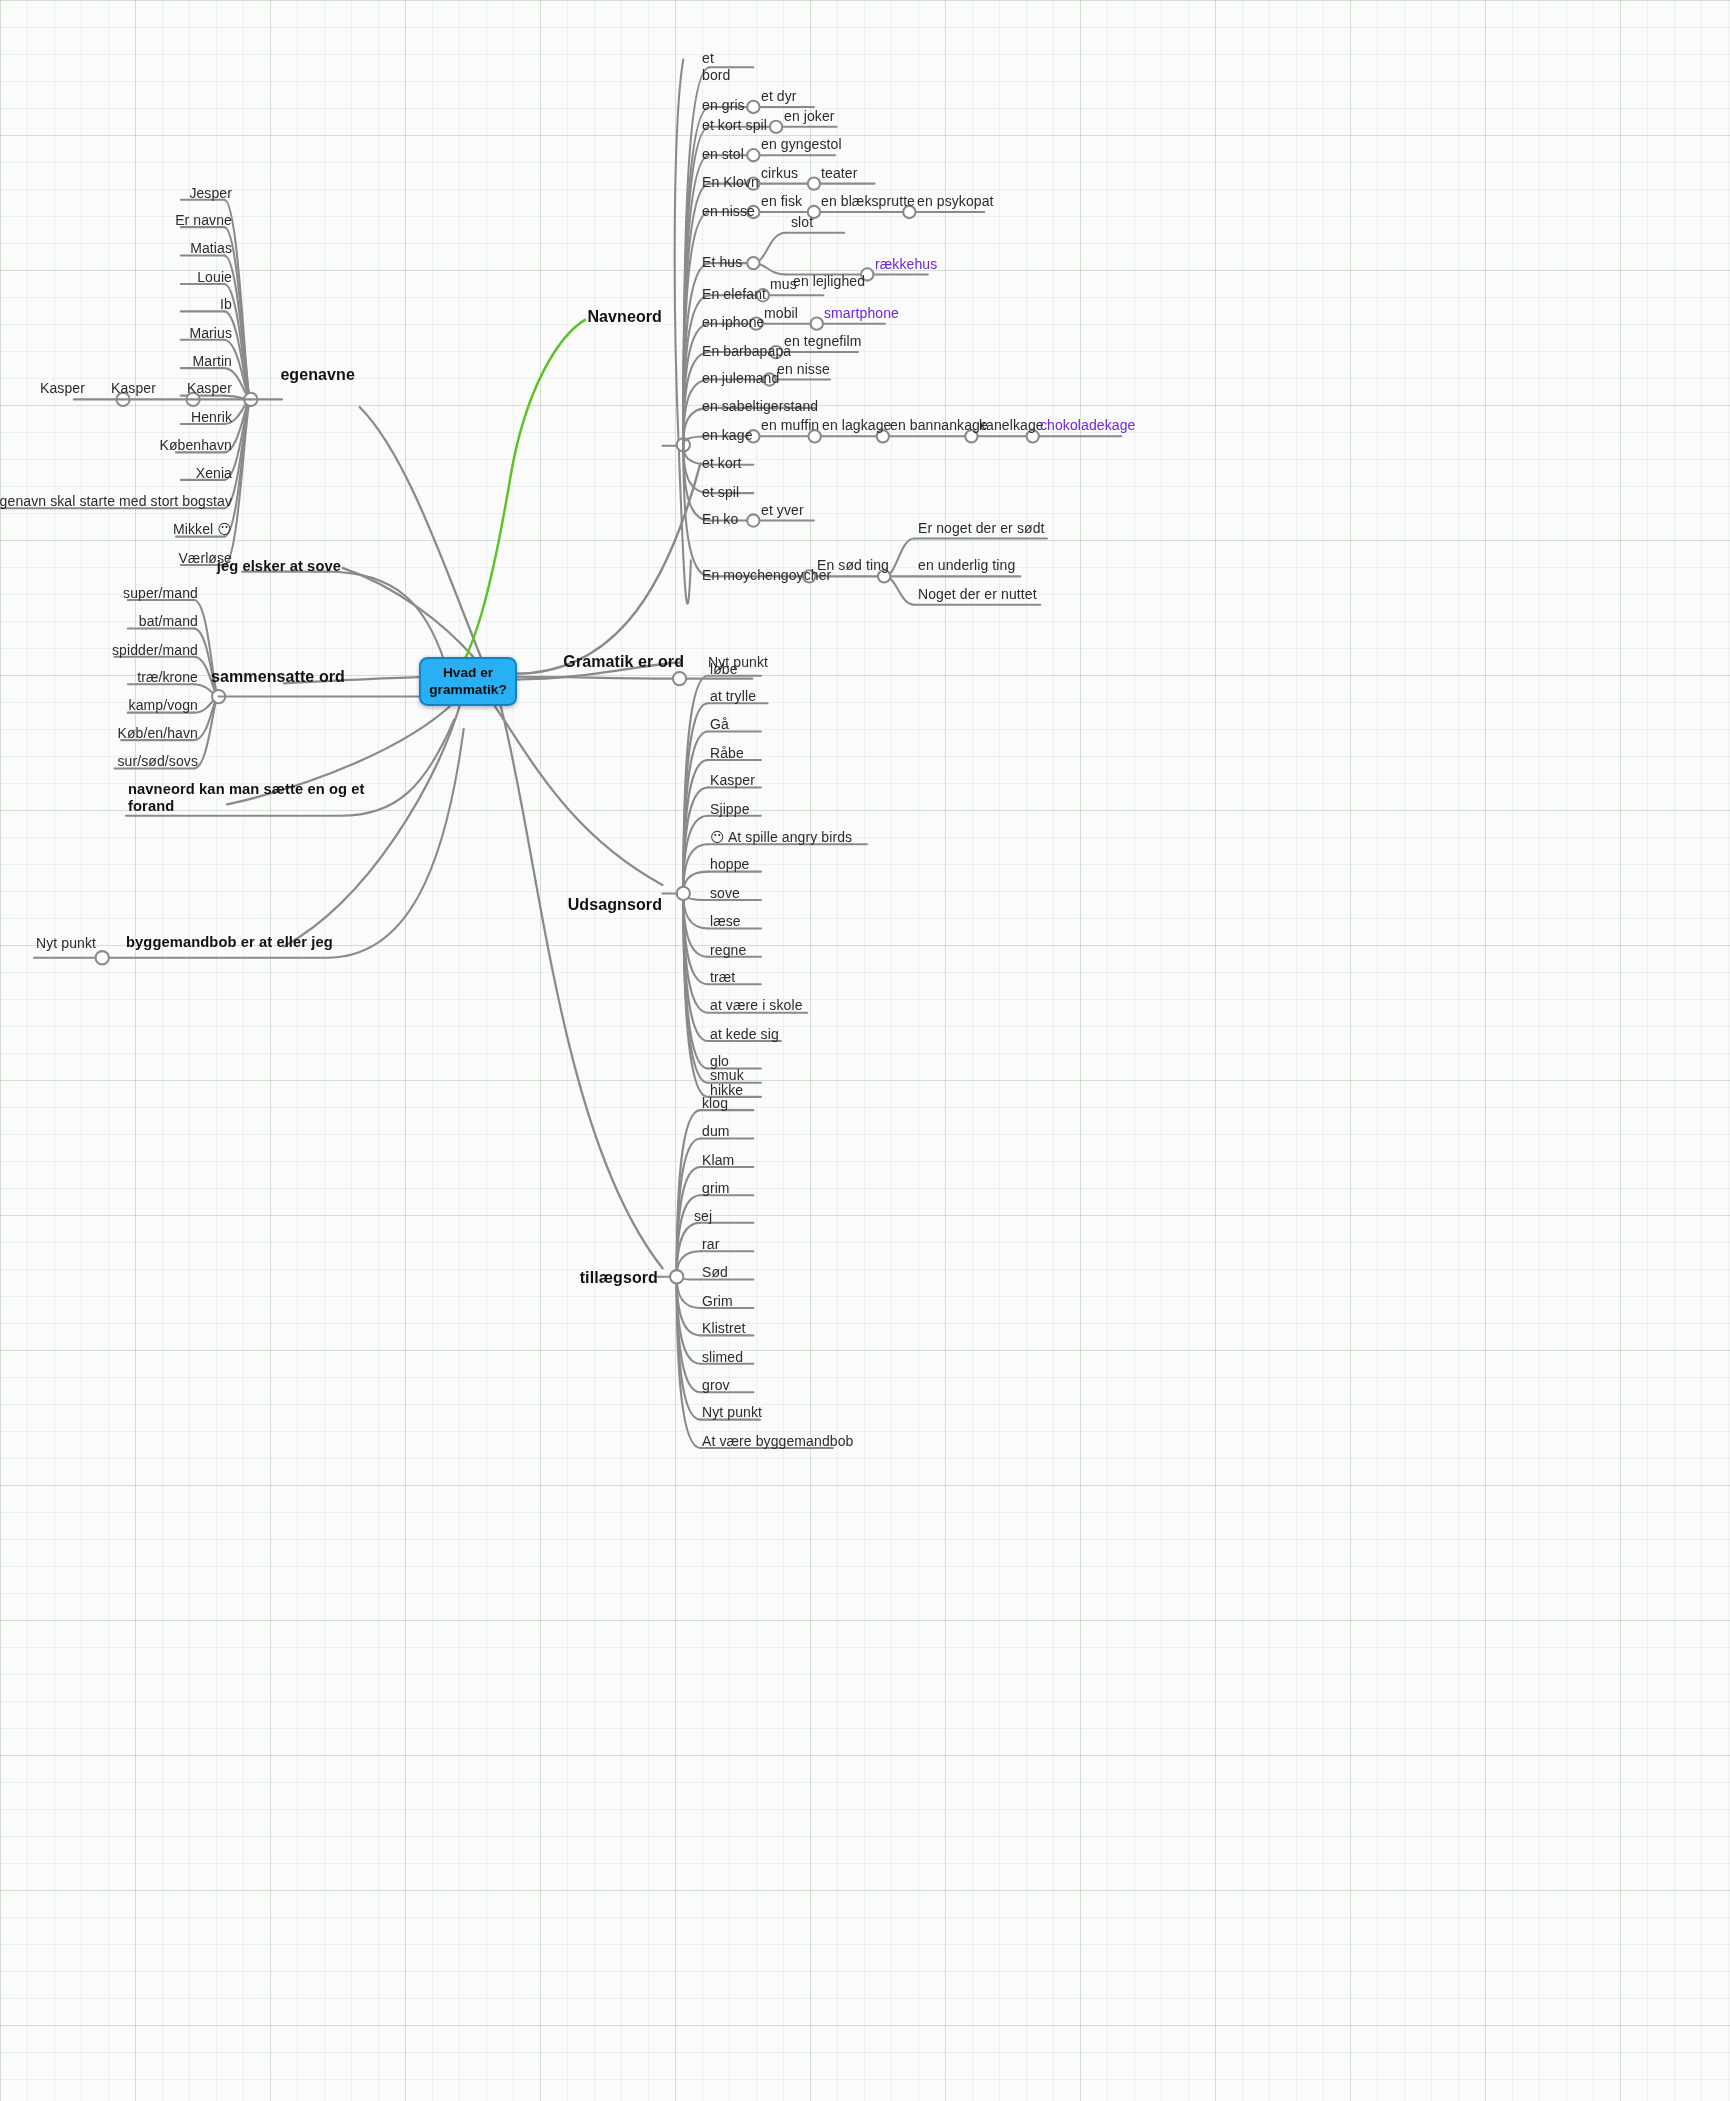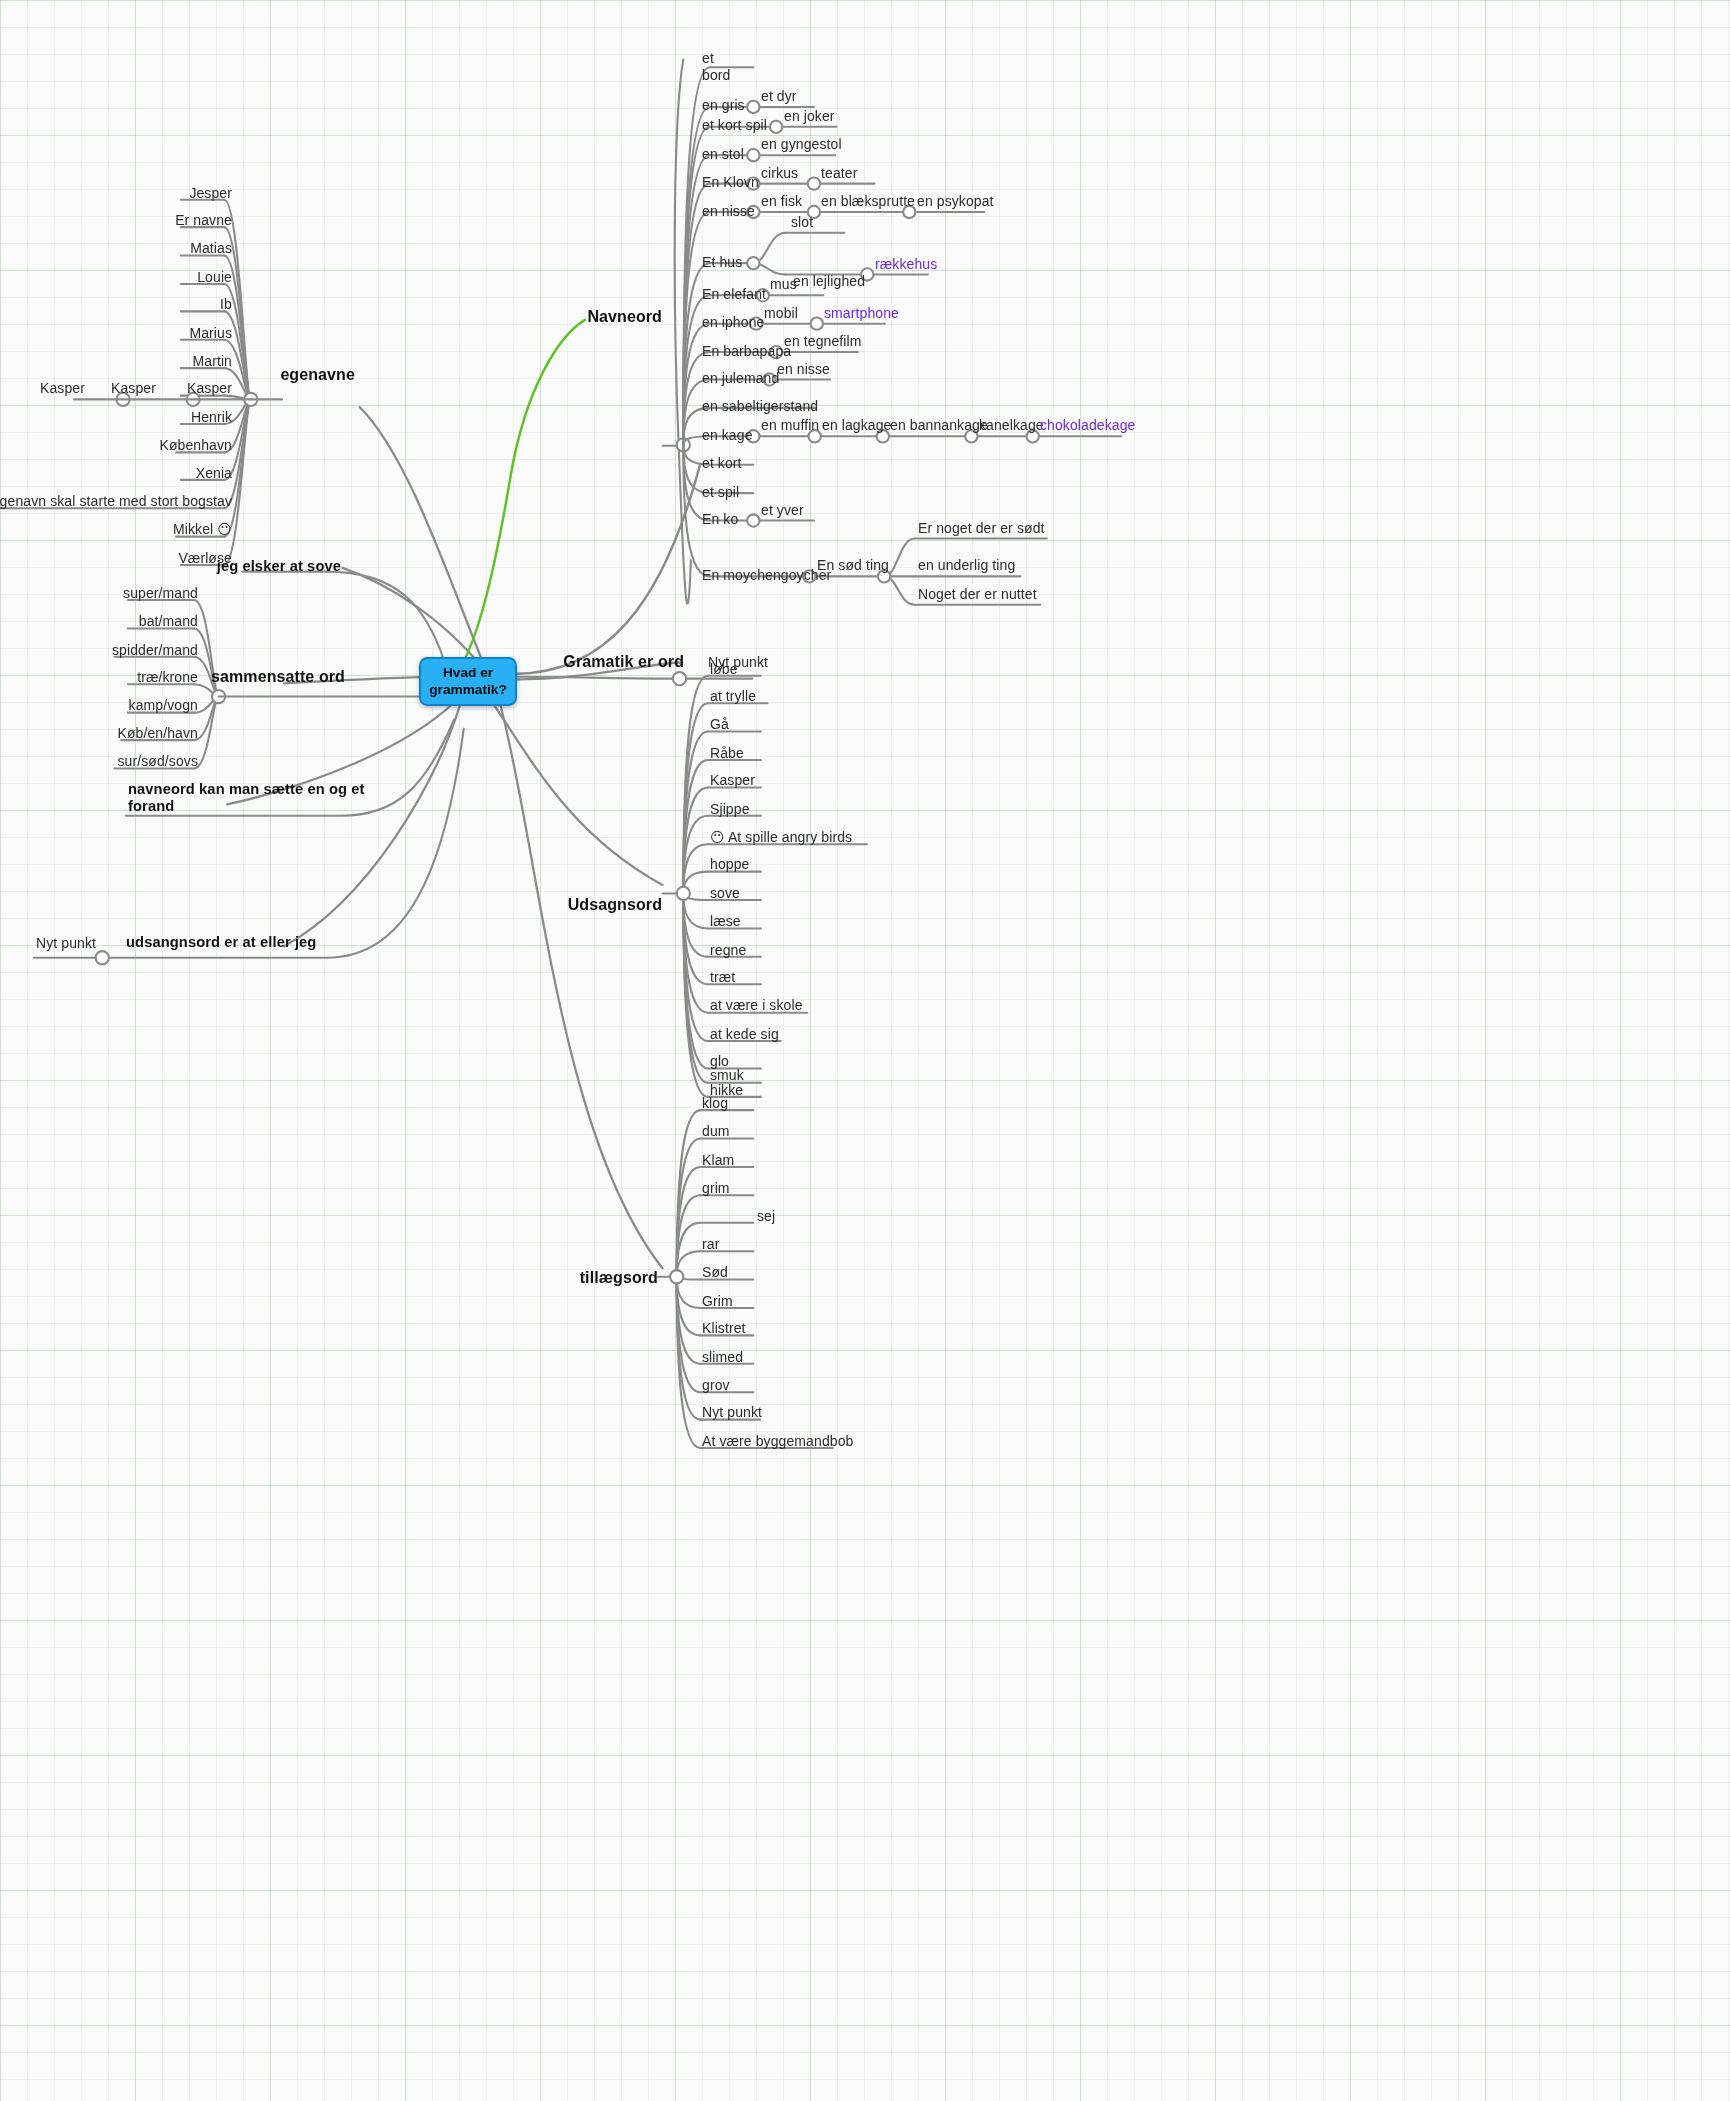--- a/index.html
+++ b/index.html
@@ -322,21 +322,21 @@
 
 <div class="root">Hvad er
 grammatik?</div>
 
 <div class="lbl bold r" style="left:662px;top:308px;">Navneord</div>
 <div class="lbl bold r" style="left:355px;top:366px;">egenavne</div>
 <div class="lbl bold2 r" style="left:341px;top:558px;">jeg elsker at sove</div>
 <div class="lbl bold r" style="left:345px;top:668px;">sammensatte ord</div>
 <div class="lbl bold2" style="left:128px;top:781px;white-space:pre-line;">navneord kan man sætte en og et
 forand</div>
-<div class="lbl bold2" style="left:126px;top:934px;">udsangnsord er at eller jeg</div>
+<div class="lbl bold2" style="left:126px;top:934px;">byggemandbob er at eller jeg</div>
 <div class="lbl" style="left:36px;top:935px;">Nyt punkt</div>
 <div class="lbl bold r" style="left:684px;top:653px;">Gramatik er ord</div>
 <div class="lbl" style="left:708px;top:654px;">Nyt punkt</div>
 <div class="lbl bold r" style="left:662px;top:869px;margin-top:27px;">Udsagnsord</div>
 <div class="lbl bold r" style="left:658px;top:1269px;">tillægsord</div>
 
 <div id="leaves">
     <div class="lbl " style="left: 702px; top: 50px; white-space: pre-line;">et
 bord</div>
     <div class="lbl " style="left: 702px; top: 97px; text-align: right;">en gris</div>
@@ -418,21 +418,21 @@
     <div class="lbl " style="left: 710px; top: 969px;">træt</div>
     <div class="lbl " style="left: 710px; top: 997px;">at være i skole</div>
     <div class="lbl " style="left: 710px; top: 1026px;">at kede sig</div>
     <div class="lbl " style="left: 710px; top: 1053px;">glo</div>
     <div class="lbl " style="left: 710px; top: 1067px;">smuk</div>
     <div class="lbl " style="left: 710px; top: 1082px;">hikke</div>
     <div class="lbl " style="left: 702px; top: 1095px;">klog</div>
     <div class="lbl " style="left: 702px; top: 1123px;">dum</div>
     <div class="lbl " style="left: 702px; top: 1152px;">Klam</div>
     <div class="lbl " style="left: 702px; top: 1180px;">grim</div>
-    <div class="lbl " style="left: 725px; top: 1208px; padding-left: 32px;">sej</div>
+    <div class="lbl " style="left: 662px; top: 1208px; padding-left: 32px;">sej</div>
     <div class="lbl " style="left: 702px; top: 1236px;">rar</div>
     <div class="lbl " style="left: 702px; top: 1264px;">Sød</div>
     <div class="lbl " style="left: 702px; top: 1293px;">Grim</div>
     <div class="lbl " style="left: 702px; top: 1320px;">Klistret</div>
     <div class="lbl " style="left: 702px; top: 1349px;">slimed</div>
     <div class="lbl " style="left: 702px; top: 1377px;">grov</div>
     <div class="lbl " style="left: 702px; top: 1404px;">Nyt punkt</div>
     <div class="lbl " style="left: 702px; top: 1433px;">At være byggemandbob</div>
   </div>
 

